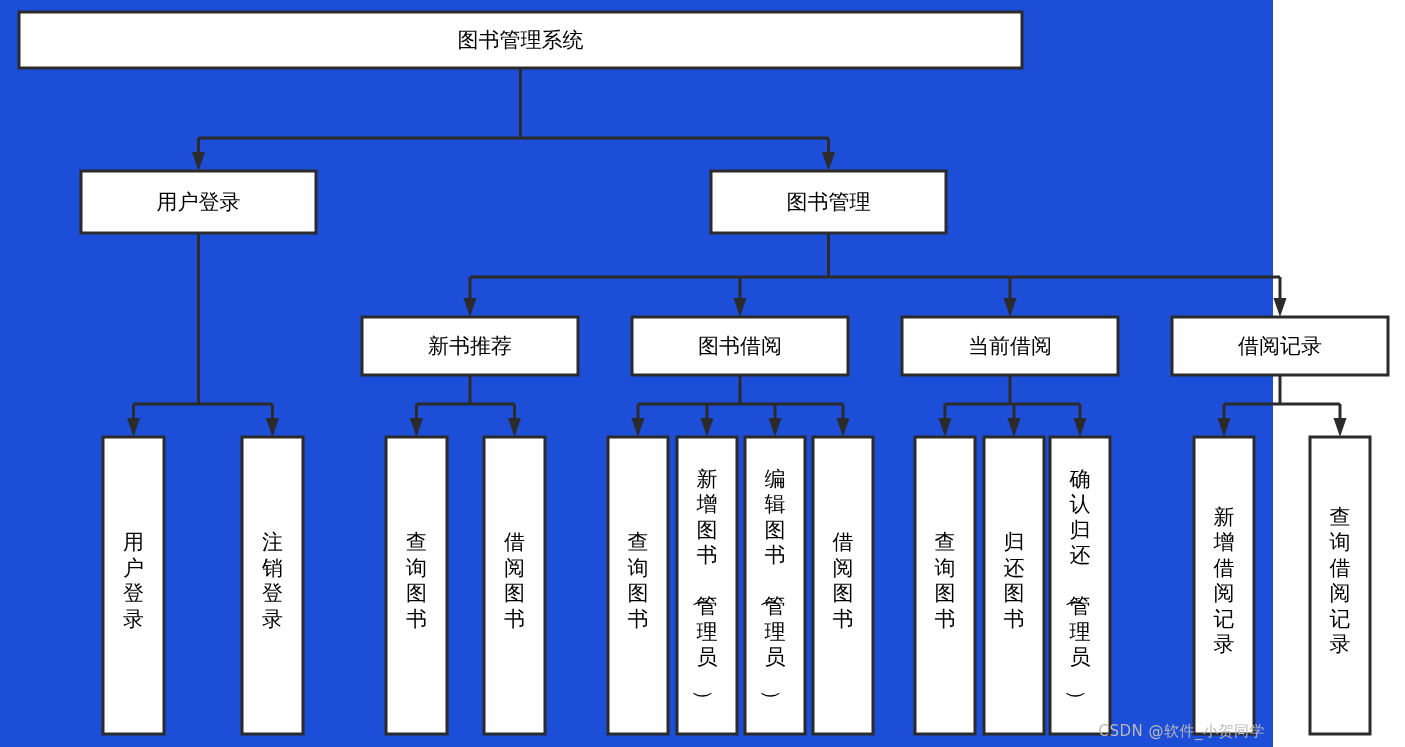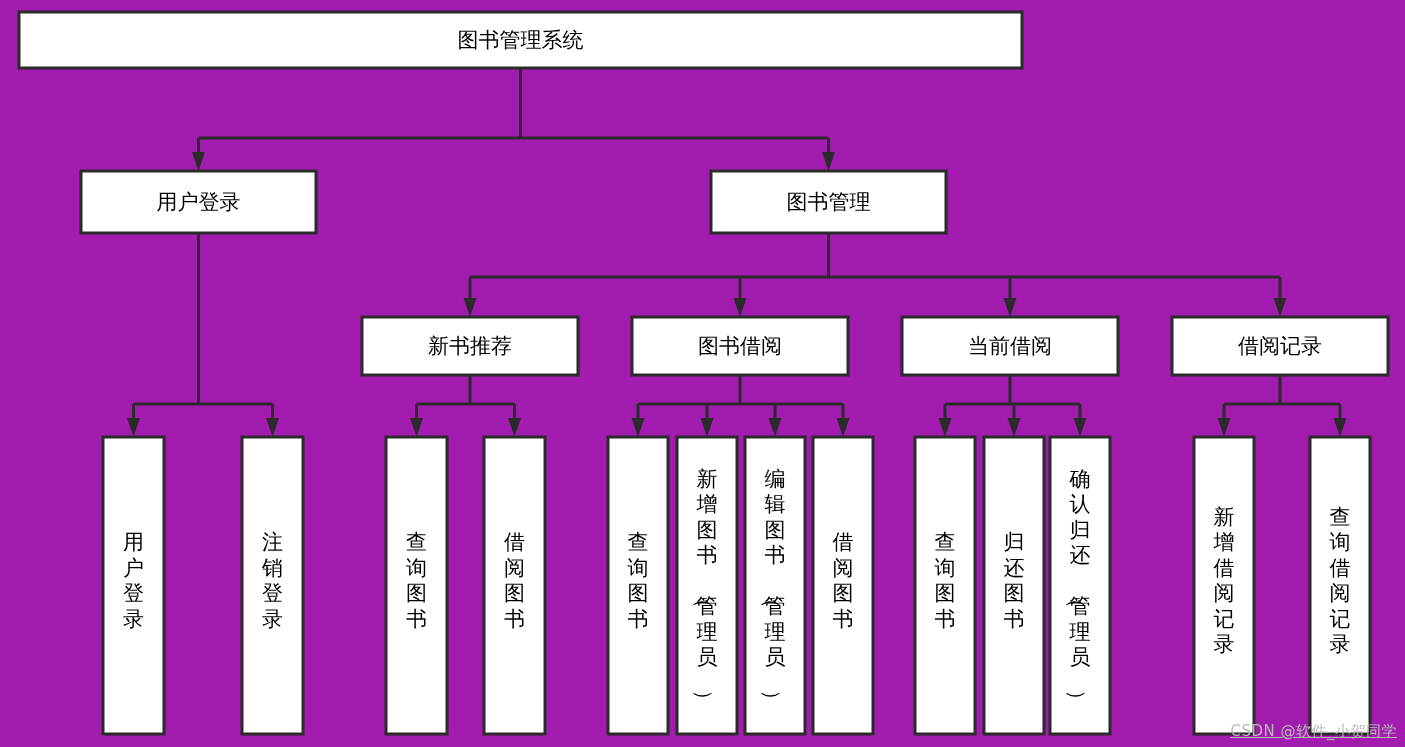--- a/index.html
+++ b/index.html
@@ -9,23 +9,23 @@
     background: #ffffff;
   }
   body {
     width: 1405px;
     height: 747px;
     font-family: "DejaVu Sans", "Liberation Sans", sans-serif;
     overflow: hidden;
   }
   #diagram-root {
     position: relative;
-    width: 1405px;
+    width: 1273px;
     height: 747px;
-    background: #a21caf;
+    background: #1d4ed8;
   }
   svg.diagram-svg {
     position: absolute;
     left: 0;
     top: 0;
     width: 1405px;
     height: 747px;
     display: block;
   }
   .node-rect {
@@ -59,21 +59,20 @@
   .watermark {
     position: absolute;
     right: 8px;
     bottom: 6px;
     font-family: "DejaVu Sans", "Liberation Sans", sans-serif;
     font-size: 15px;
     color: #b9b9b9;
     white-space: nowrap;
     letter-spacing: 0.5px;
     pointer-events: none;
-    text-decoration: underline;
   }
 </style>
 </head>
 <body>
 
 <div id="diagram-root">
   <svg class="diagram-svg" viewBox="0 0 1405 747" xmlns="http://www.w3.org/2000/svg">
     <g id="edge-layer">
         <line x1="520.5" y1="68" x2="520.5" y2="138" class="connector"></line>
         <line x1="198.5" y1="138" x2="828.5" y2="138" class="connector"></line>

